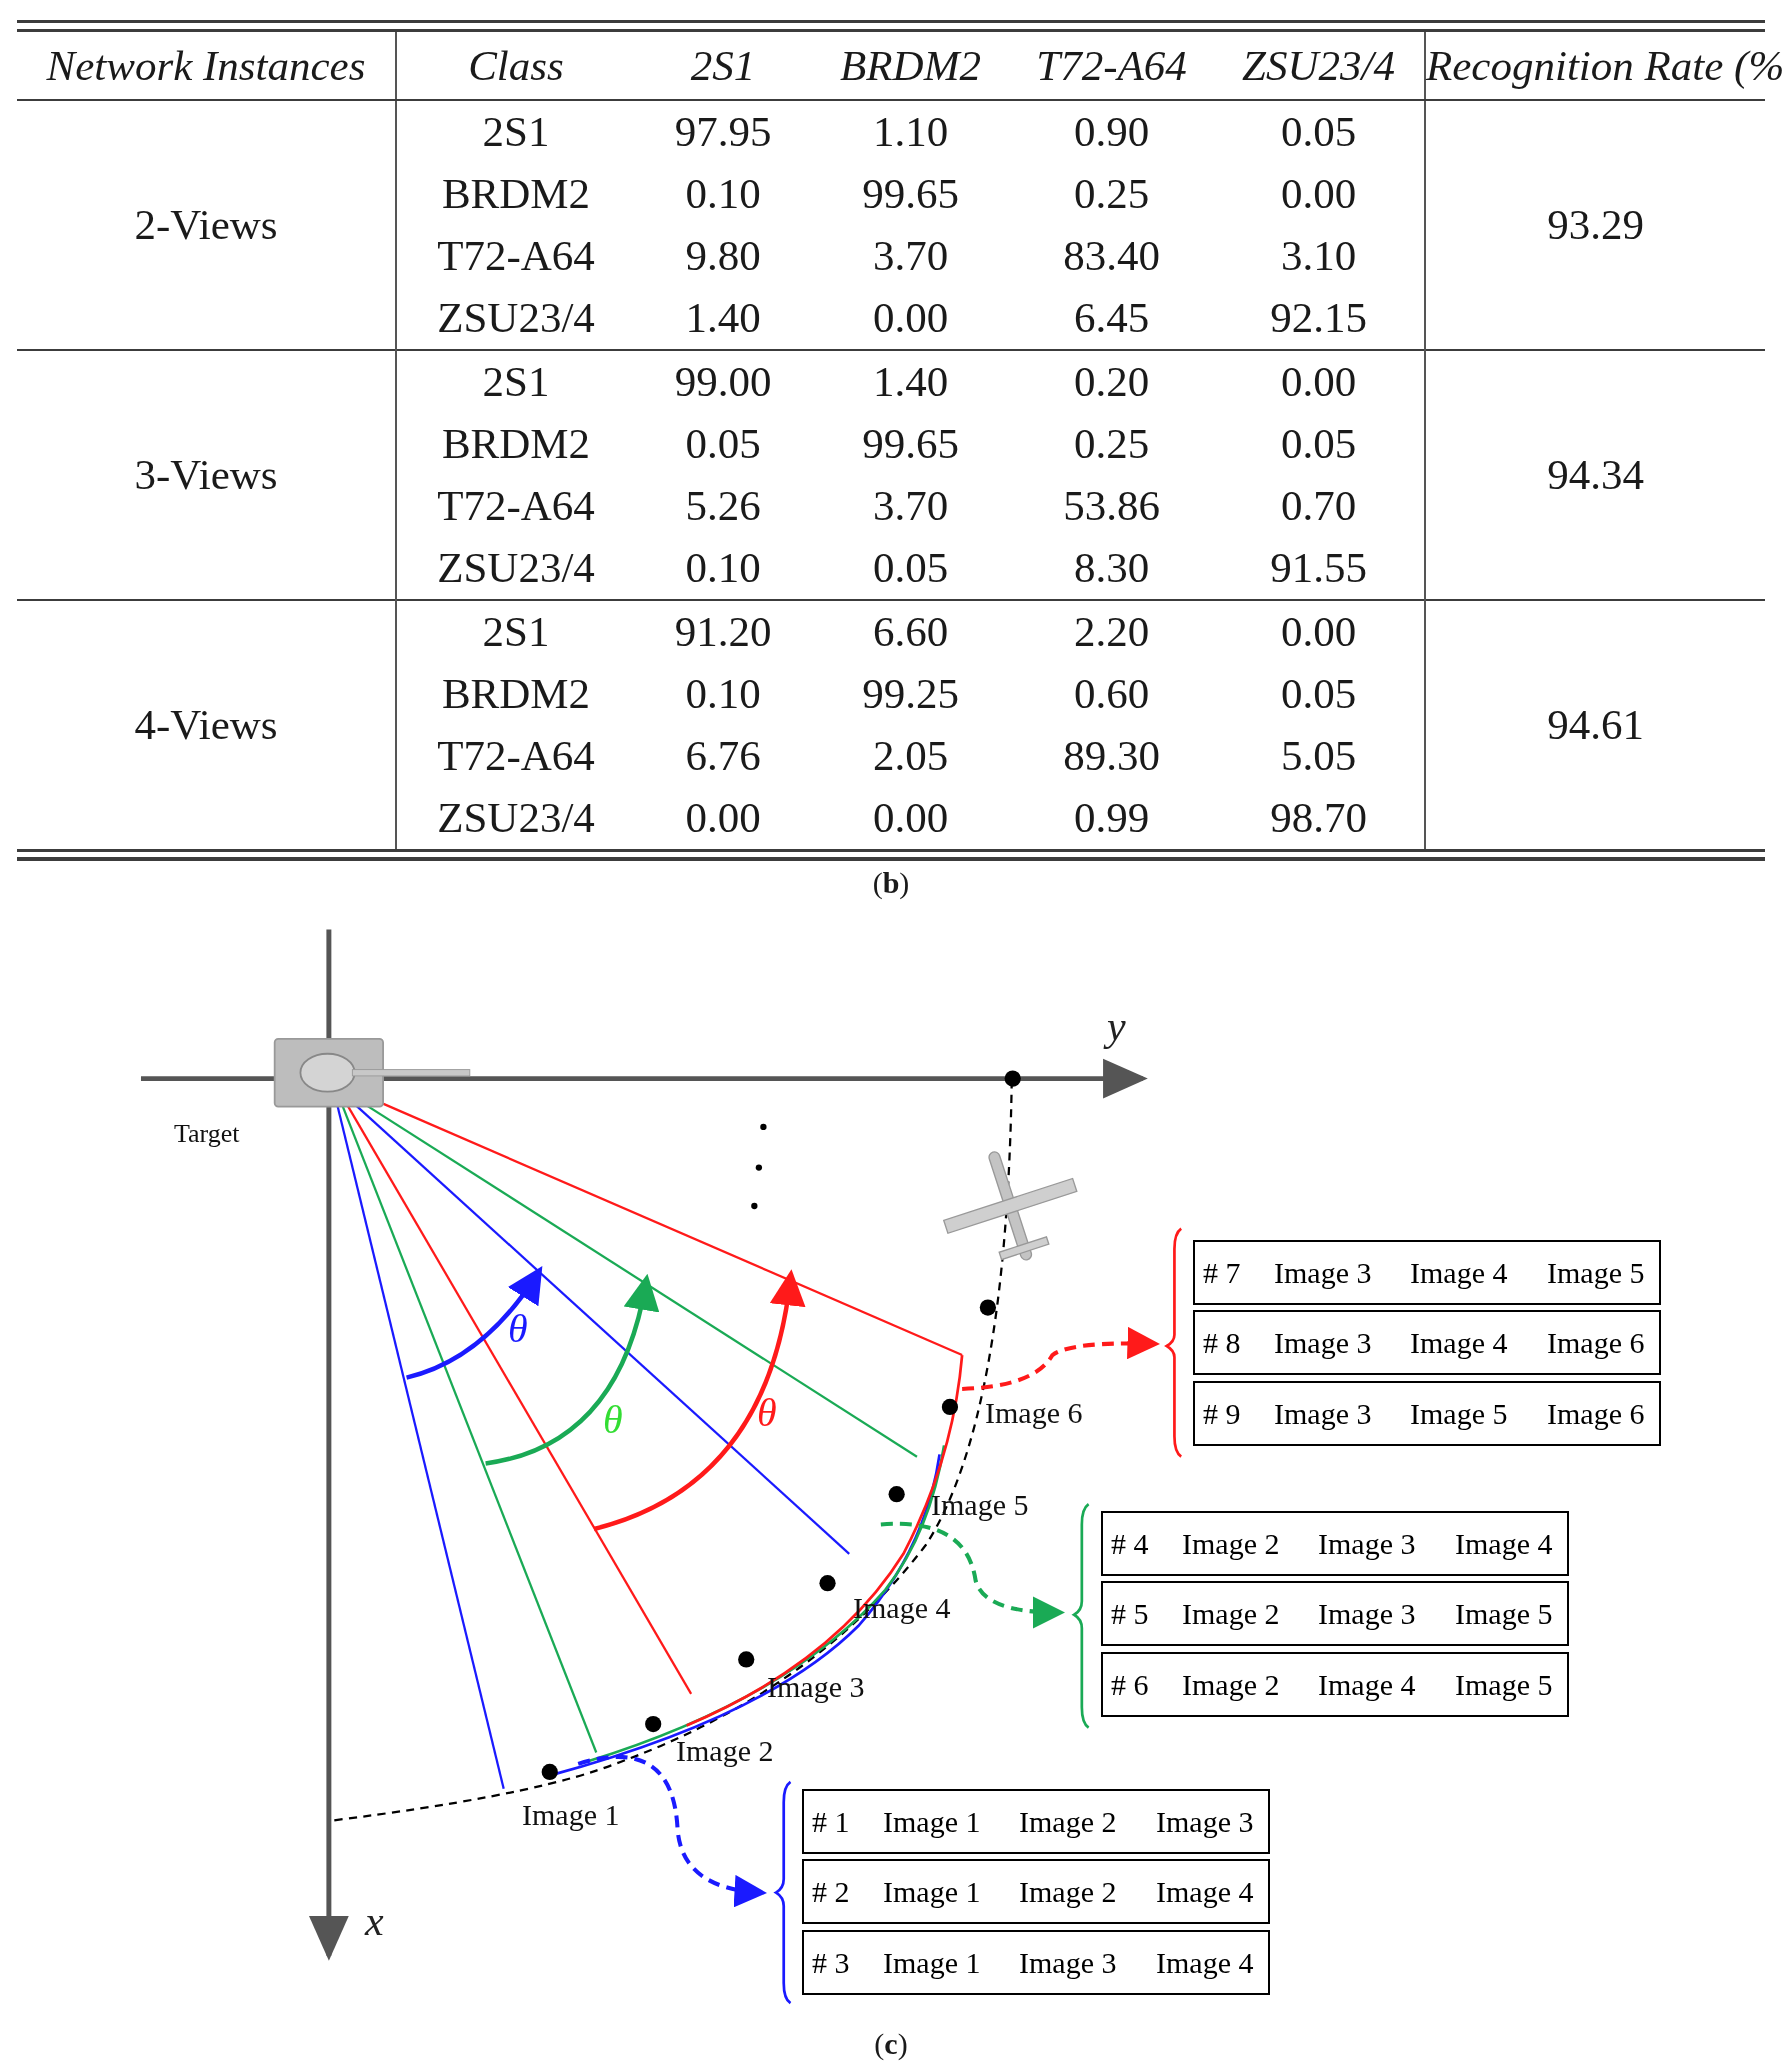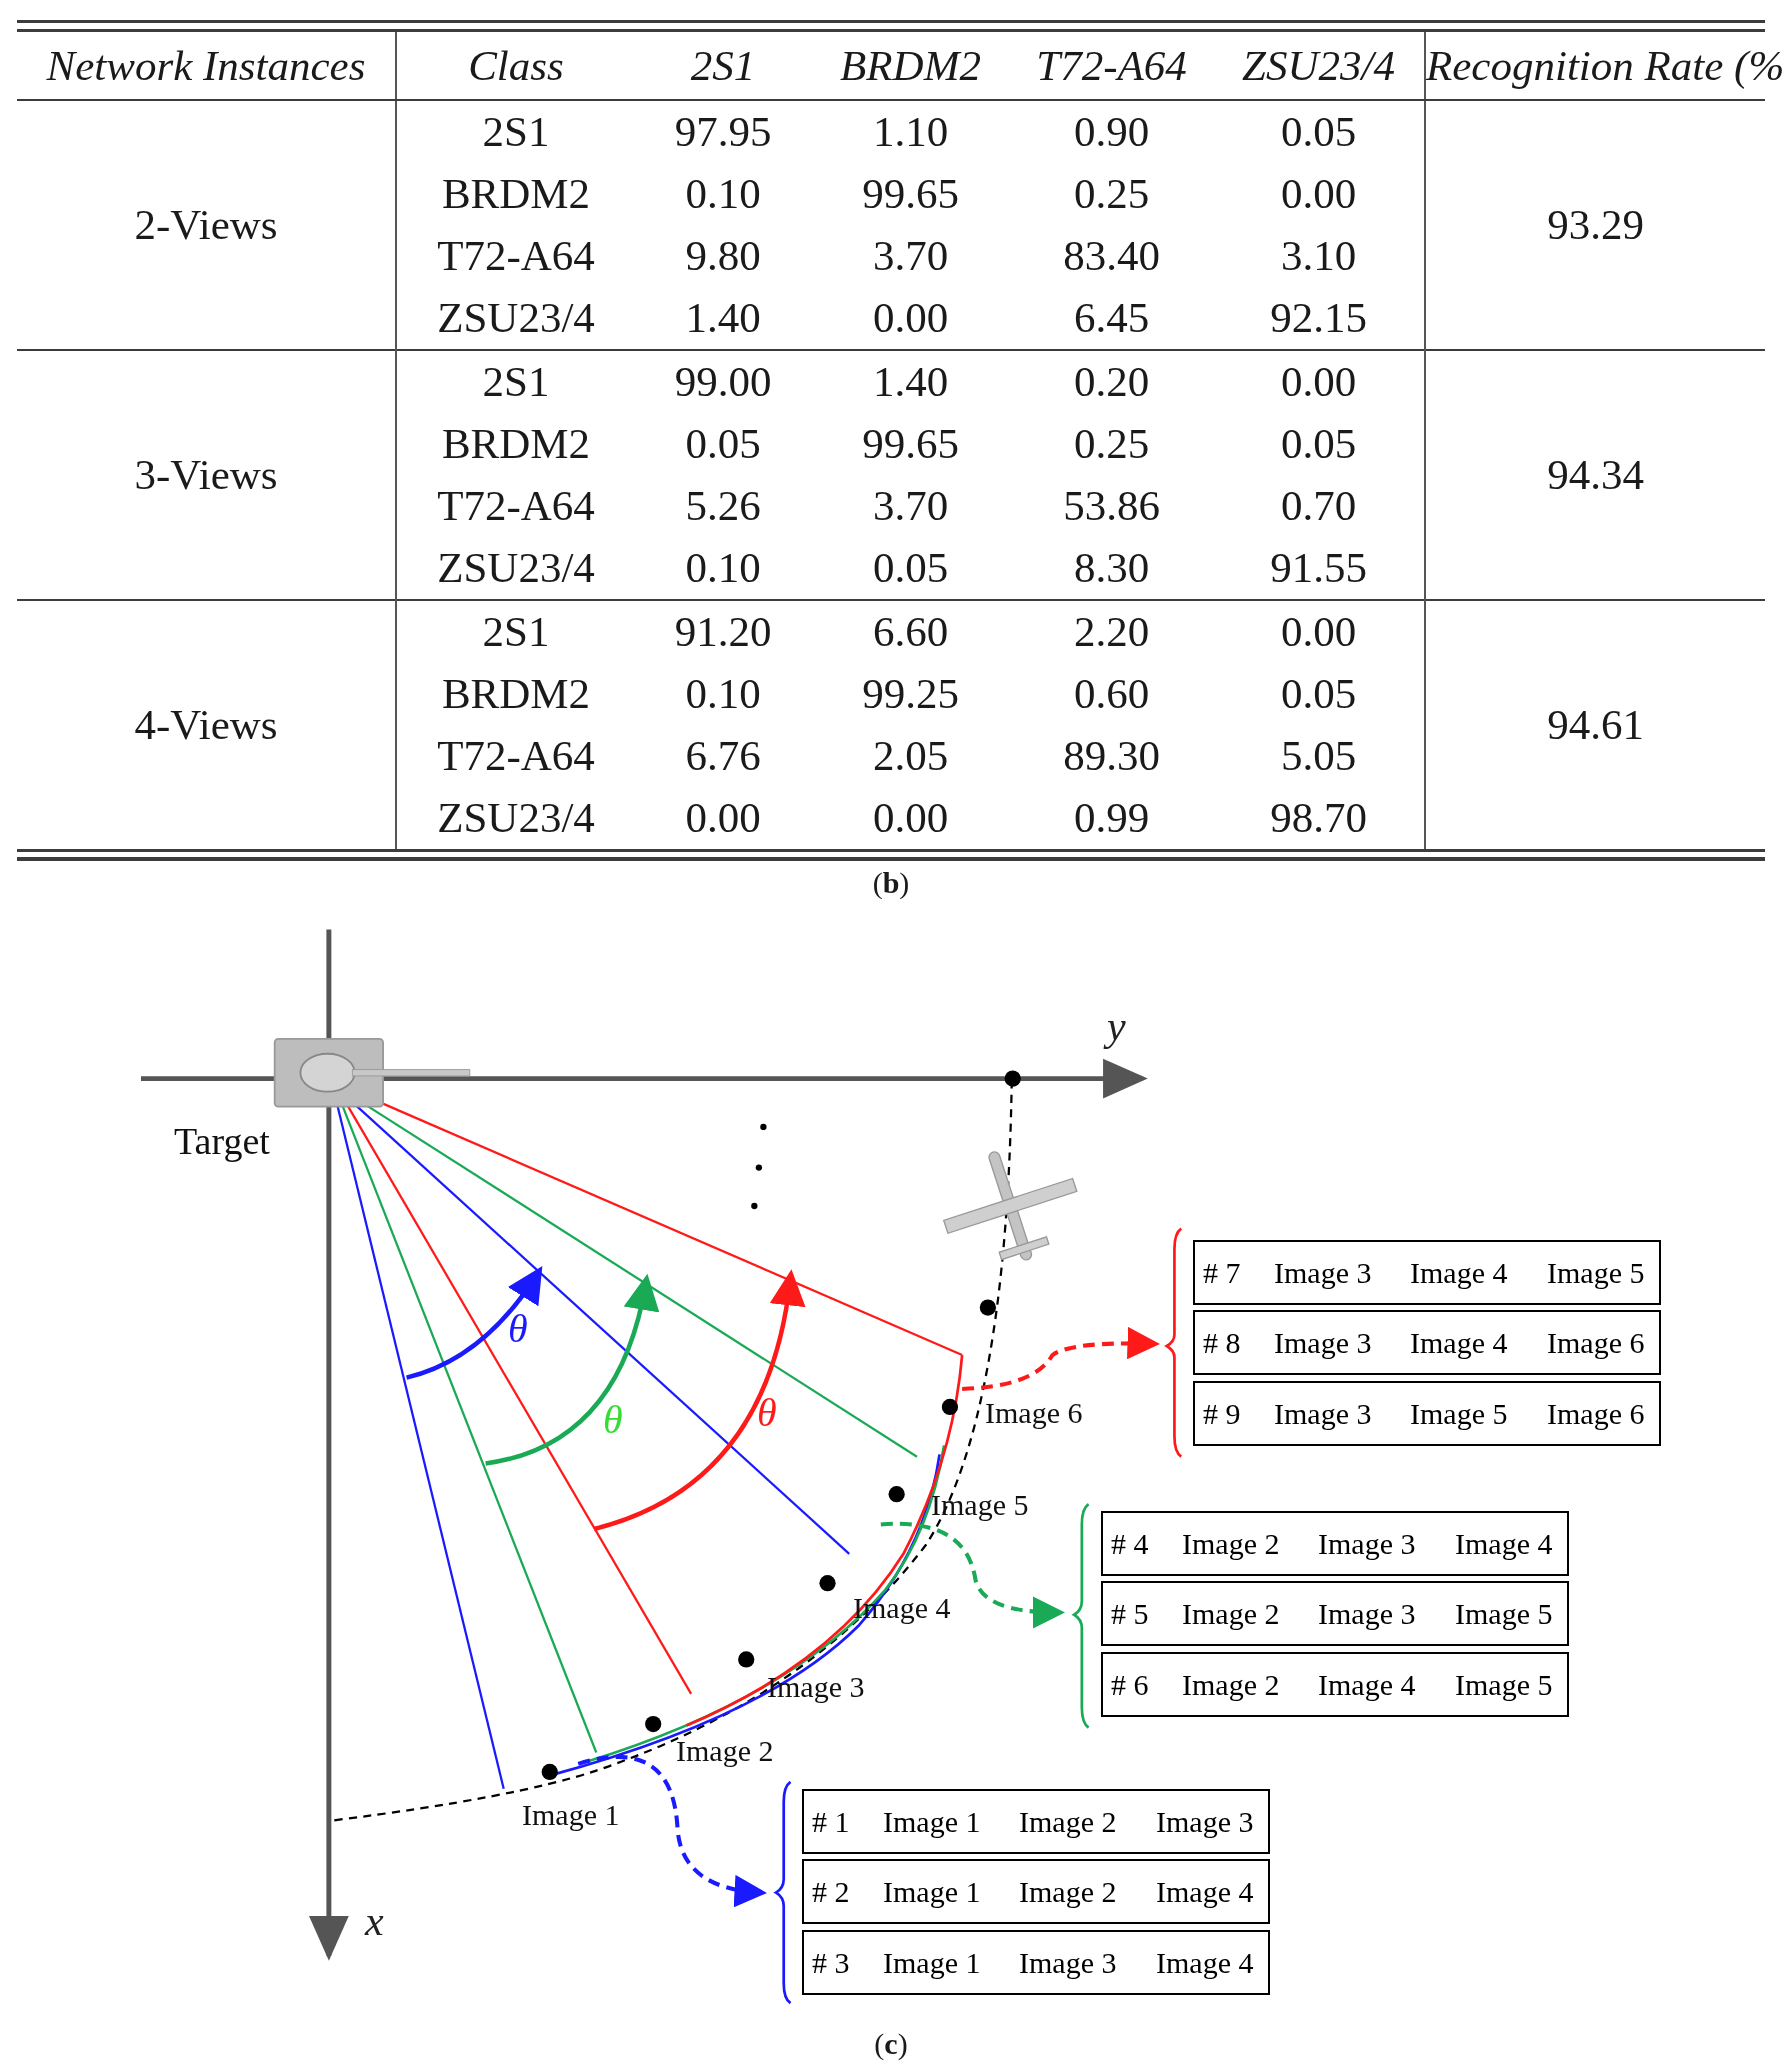--- a/index.html
+++ b/index.html
@@ -221,21 +221,21 @@
     <rect x="780" y="2368" width="260" height="14" fill="#c8c8c8" stroke="#999" stroke-width="2"></rect>
   </g>
 
   <g transform="translate(2235,2665) rotate(-18)">
     <rect x="-12" y="-120" width="24" height="250" rx="12" fill="#c4c4c4" stroke="#999" stroke-width="3"></rect>
     <polygon points="-150,-10 150,-10 150,20 -150,20" fill="#cfcfcf" stroke="#999" stroke-width="3"></polygon>
     <polygon points="-55,95 55,95 55,112 -55,112" fill="#cfcfcf" stroke="#999" stroke-width="3"></polygon>
   </g>
 </svg>
 
-<div class="dlabel" style="left:174px; top:1119px; font-size:38px;">Target</div>
+<div class="dlabel" style="left:174px; top:1119px; font-size:26px;">Target</div>
 <div class="axis-lab" style="left:1107px; top:1002px;">y</div>
 <div class="axis-lab" style="left:365px; top:1897px;">x</div>
 
 <div class="theta" style="left:508px; top:1305px; color:#1a1aff;">θ</div>
 <div class="theta" style="left:603px; top:1396px; color:#33dd33;">θ</div>
 <div class="theta" style="left:757px; top:1389px; color:#ff1a1a;">θ</div>
 
 <div class="dlabel" style="left:522px; top:1798px;">Image 1</div>
 <div class="dlabel" style="left:676px; top:1734px;">Image 2</div>
 <div class="dlabel" style="left:767px; top:1670px;">Image 3</div>

